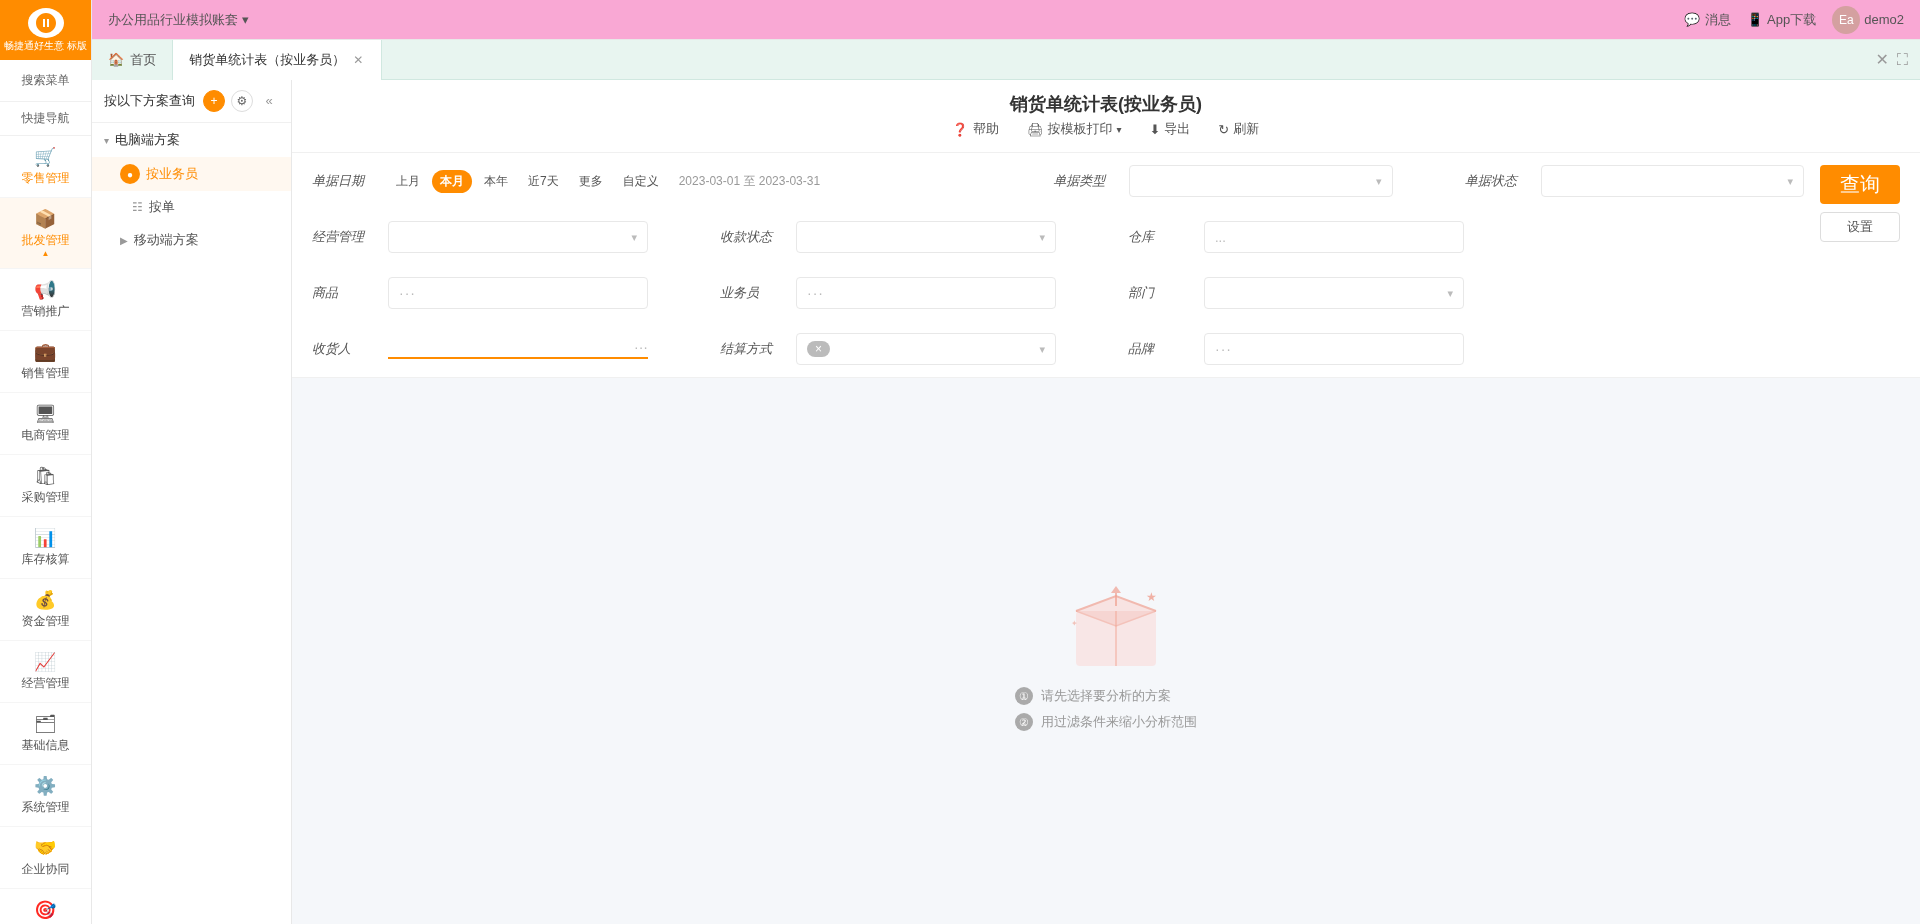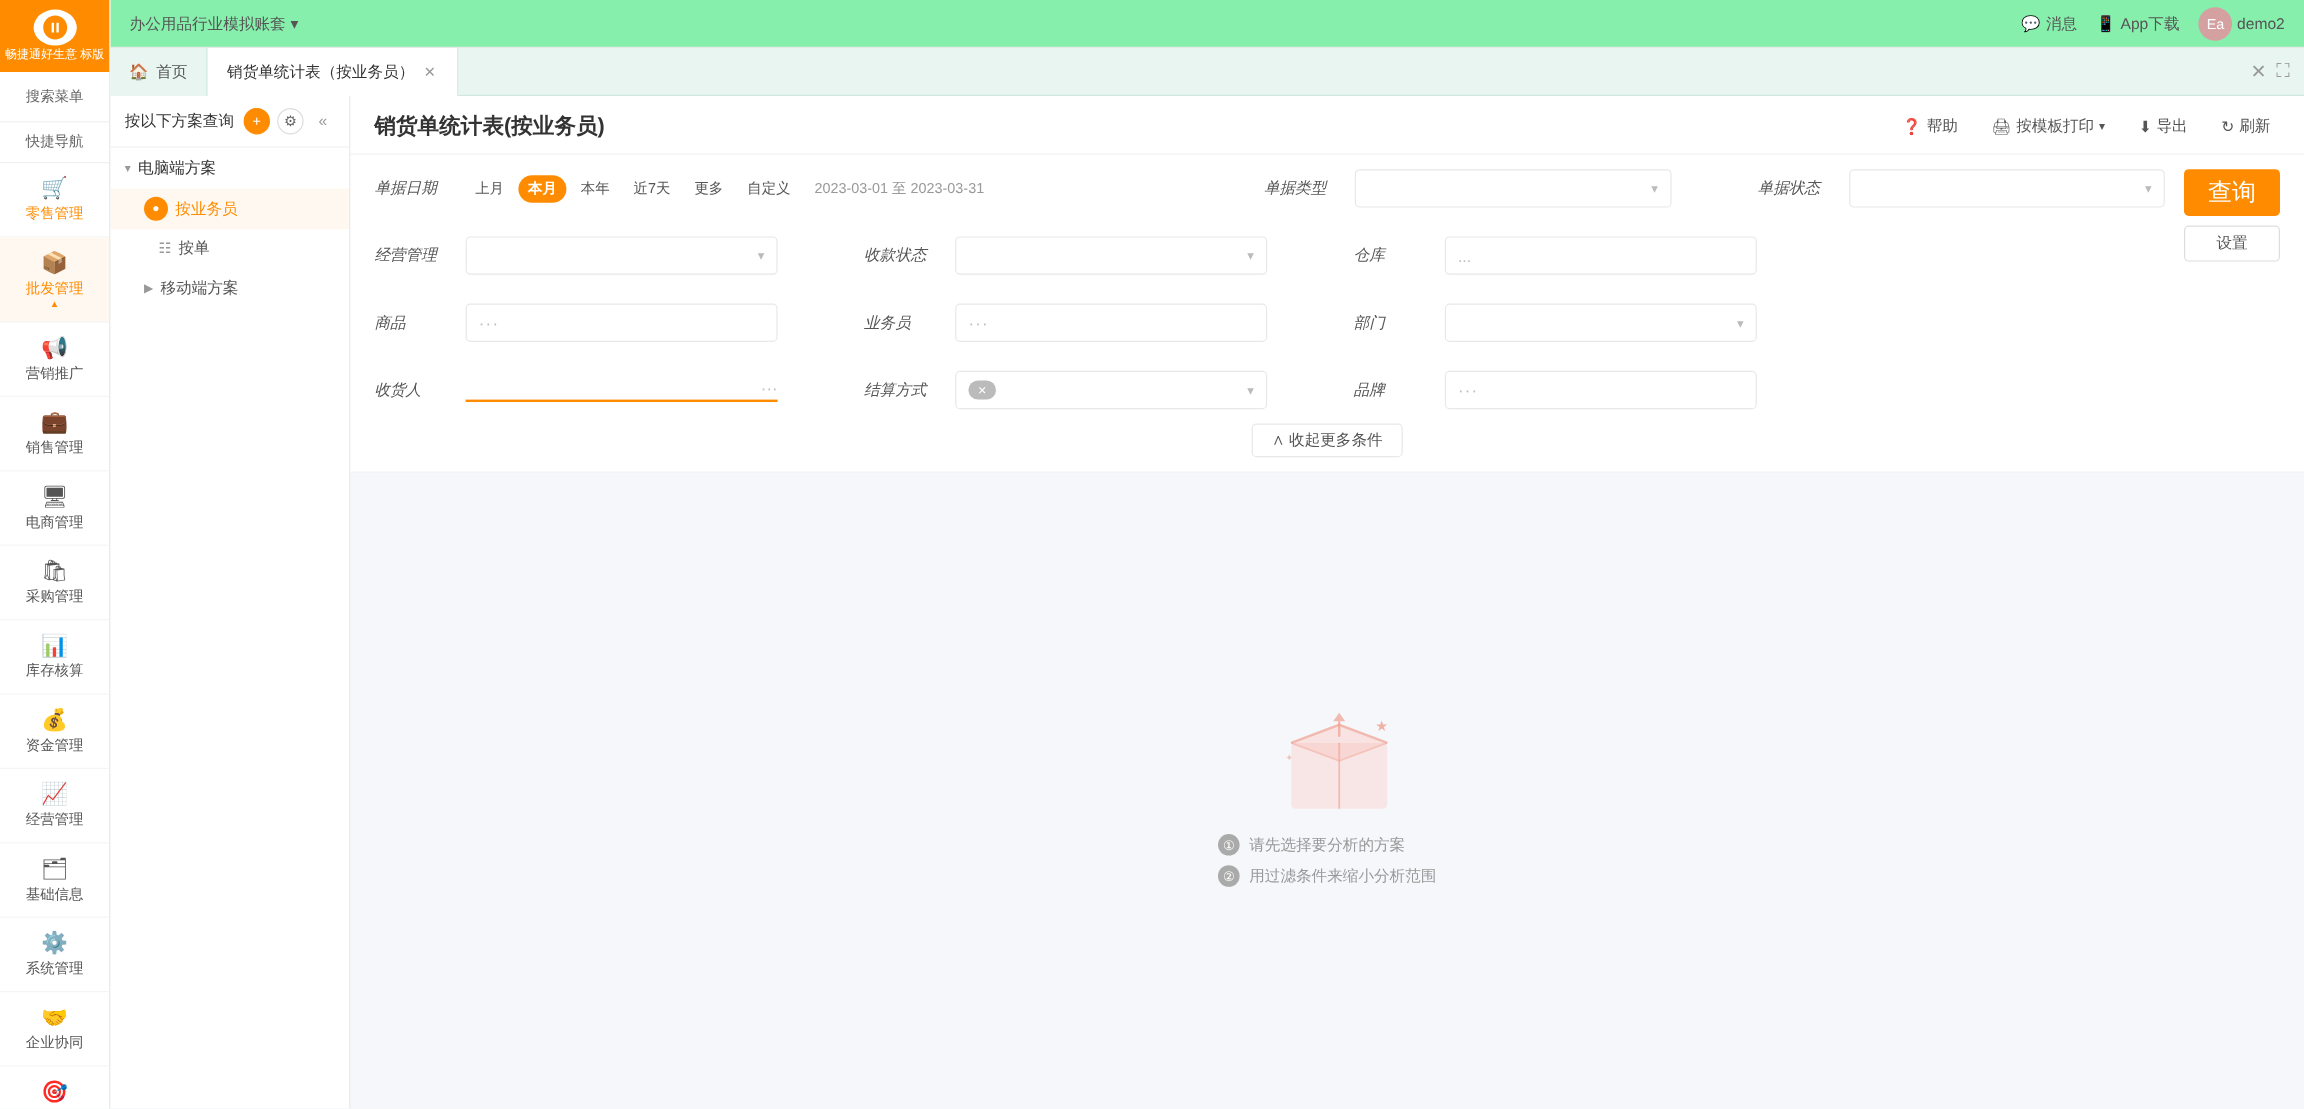--- a/index.html
+++ b/index.html
@@ -15,21 +15,21 @@
     .sidebar-search-item { font-size: 12px; color: #666; cursor: pointer; padding: 4px 0; }
     .sidebar-nav { width: 100%; flex: 1; overflow-y: auto; }
     .sidebar-nav-item { width: 100%; padding: 10px 0; display: flex; flex-direction: column; align-items: center; cursor: pointer; font-size: 12px; color: #555; border-bottom: 1px solid #f5f5f5; }
     .sidebar-nav-item .nav-icon { font-size: 18px; margin-bottom: 2px; }
     .sidebar-nav-item.active { color: #ff8c00; }
 
     
     .main { flex: 1; display: flex; flex-direction: column; overflow: hidden; }
 
     
-    .topbar { height: 40px; background: #86efac; border-bottom: 1px solid #e8e8e8; display: flex; align-items: center; padding: 0 16px; justify-content: space-between; flex-shrink: 0; }
+    .topbar { height: 40px; background: #f9a8d4; border-bottom: 1px solid #e8e8e8; display: flex; align-items: center; padding: 0 16px; justify-content: space-between; flex-shrink: 0; }
     .topbar-left { display: flex; align-items: center; gap: 8px; font-size: 13px; color: #555; }
     .topbar-dropdown { display: flex; align-items: center; gap: 4px; cursor: pointer; color: #555; }
     .topbar-right { display: flex; align-items: center; gap: 16px; font-size: 13px; color: #555; }
     .topbar-right-item { display: flex; align-items: center; gap: 4px; cursor: pointer; }
     .avatar { width: 28px; height: 28px; border-radius: 50%; background: #d4a0a0; overflow: hidden; display: flex; align-items: center; justify-content: center; font-size: 12px; color: #fff; }
 
     
     .tabbar { height: 40px; background: #e8f5f0; display: flex; align-items: center; padding: 0 0 0 0; flex-shrink: 0; border-bottom: 1px solid #d0e8e0; }
     .tab { padding: 0 16px; height: 40px; display: flex; align-items: center; gap: 6px; cursor: pointer; font-size: 13px; color: #555; border-right: 1px solid #d0e8e0; }
     .tab.home { background: #e8f5f0; }
@@ -53,21 +53,21 @@
     .plan-group-header .arrow { font-size: 10px; color: #999; }
     .plan-item { padding: 7px 12px 7px 28px; display: flex; align-items: center; gap: 6px; font-size: 13px; color: #555; cursor: pointer; }
     .plan-item.active { color: #ff8c00; background: #fff8f0; }
     .plan-item .plan-icon { width: 20px; height: 20px; border-radius: 50%; background: #ff8c00; display: flex; align-items: center; justify-content: center; color: #fff; font-size: 10px; flex-shrink: 0; }
     .plan-sub-item { padding: 7px 12px 7px 40px; display: flex; align-items: center; gap: 6px; font-size: 13px; color: #555; cursor: pointer; }
     .mobile-group-header { padding: 8px 12px 8px 28px; display: flex; align-items: center; gap: 6px; font-size: 13px; color: #555; cursor: pointer; }
     .mobile-group-header .arrow { font-size: 10px; color: #999; }
 
     
     .right-panel { flex: 1; display: flex; flex-direction: column; overflow: hidden; }
-    .page-header { padding: 12px 20px 10px; display: flex; align-items: center; justify-content: space-between; background: #fff; border-bottom: 1px solid #f0f0f0; flex-shrink: 0; }
+    .page-header { padding: 12px 20px 10px; display: flex; align-items: center; justify-content: space-between; background: #fff; border-bottom: 1px solid #f0f0f0; flex-shrink: 0; flex-direction: column; }
     .page-title { font-size: 18px; font-weight: 600; color: #333; }
     .page-actions { display: flex; align-items: center; gap: 12px; }
     .page-action-btn { display: flex; align-items: center; gap: 4px; font-size: 13px; color: #555; cursor: pointer; background: none; border: none; padding: 4px 8px; border-radius: 4px; }
     .export-btn { display: flex; align-items: center; gap: 4px; }
     .search-btn { background: #ff8c00; color: #fff; border: none; padding: 6px 20px; border-radius: 4px; cursor: pointer; font-size: 20px; font-weight: 500; }
     .settings-btn { background: none; border: 1px solid #ddd; padding: 5px 14px; border-radius: 4px; cursor: pointer; font-size: 13px; color: #555; }
 
     
     .filter-area { padding: 12px 20px; background: #fff; border-bottom: 1px solid #f0f0f0; flex-shrink: 0; }
     .filter-row { display: flex; align-items: center; gap: 16px; margin-bottom: 12px; }
@@ -358,23 +358,20 @@
               </div>
             </div>
           </div>
 
           <div class="filter-right-actions">
             <button class="search-btn">查询</button>
             <button class="settings-btn">设置</button>
           </div>
         </div>
 
-        <div style="display:flex; justify-content:center; margin-top:8px;">
-          <button class="collapse-btn">∧ 收起更多条件</button>
-        </div>
       </div>
 
       <div class="data-area">
         <div class="empty-state">
 
           <div class="empty-icon">
             <svg width="120" height="100" viewBox="0 0 120 100" fill="none" xmlns="http://www.w3.org/2000/svg">
 
               <rect x="20" y="40" width="80" height="55" rx="4" fill="#FADBD8" opacity="0.6"></rect>
 

